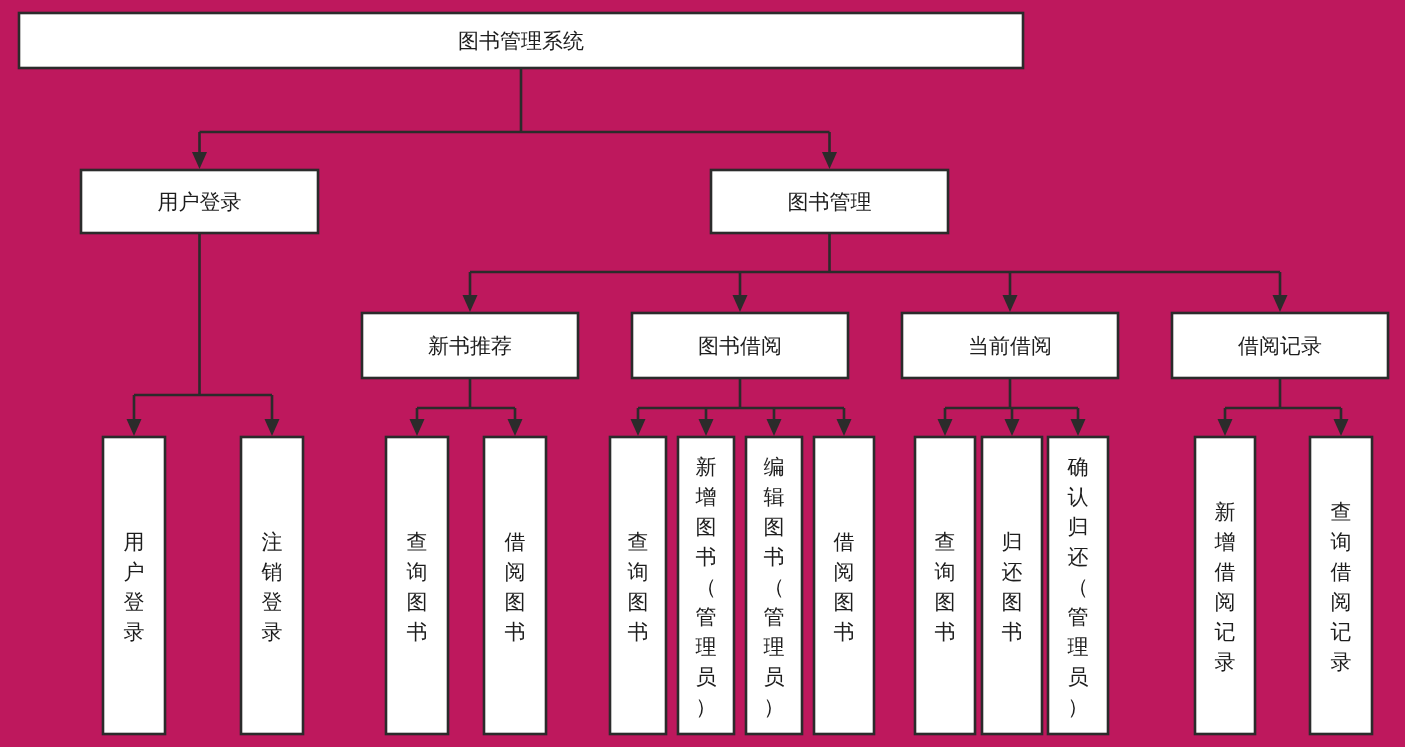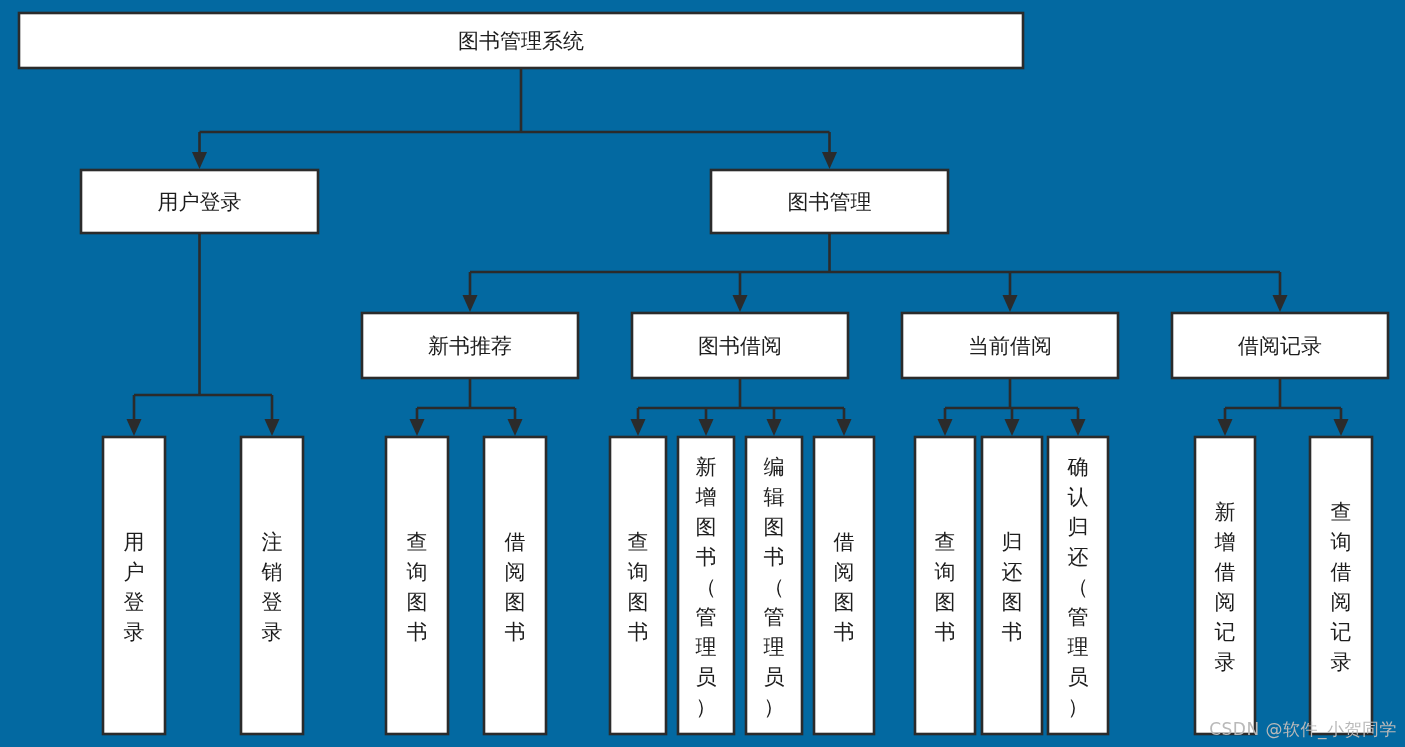--- a/index.html
+++ b/index.html
@@ -4,21 +4,21 @@
 <style>
   html, body {
     margin: 0;
     padding: 0;
     background: #ffffff;
   }
   #canvas {
     position: relative;
     width: 1405px;
     height: 747px;
-    background: #0369a1;
+    background: #be185d;
     font-family: "DejaVu Sans", "Liberation Sans", sans-serif;
     overflow: hidden;
   }
   svg#diagram {
     position: absolute;
     left: 0;
     top: 0;
     width: 1405px;
     height: 747px;
   }
@@ -283,14 +283,13 @@
             <text class="leaf-label" x="1341" y="548.9">询</text>
             <text class="leaf-label" x="1341" y="578.9">借</text>
             <text class="leaf-label" x="1341" y="608.9">阅</text>
             <text class="leaf-label" x="1341" y="638.9">记</text>
             <text class="leaf-label" x="1341" y="668.9">录</text>
           </g>
         </g>
       </g>
   </svg>
 
-  <div class="watermark">CSDN @软件_小贺同学</div>
 </div>
 
 </body></html>

